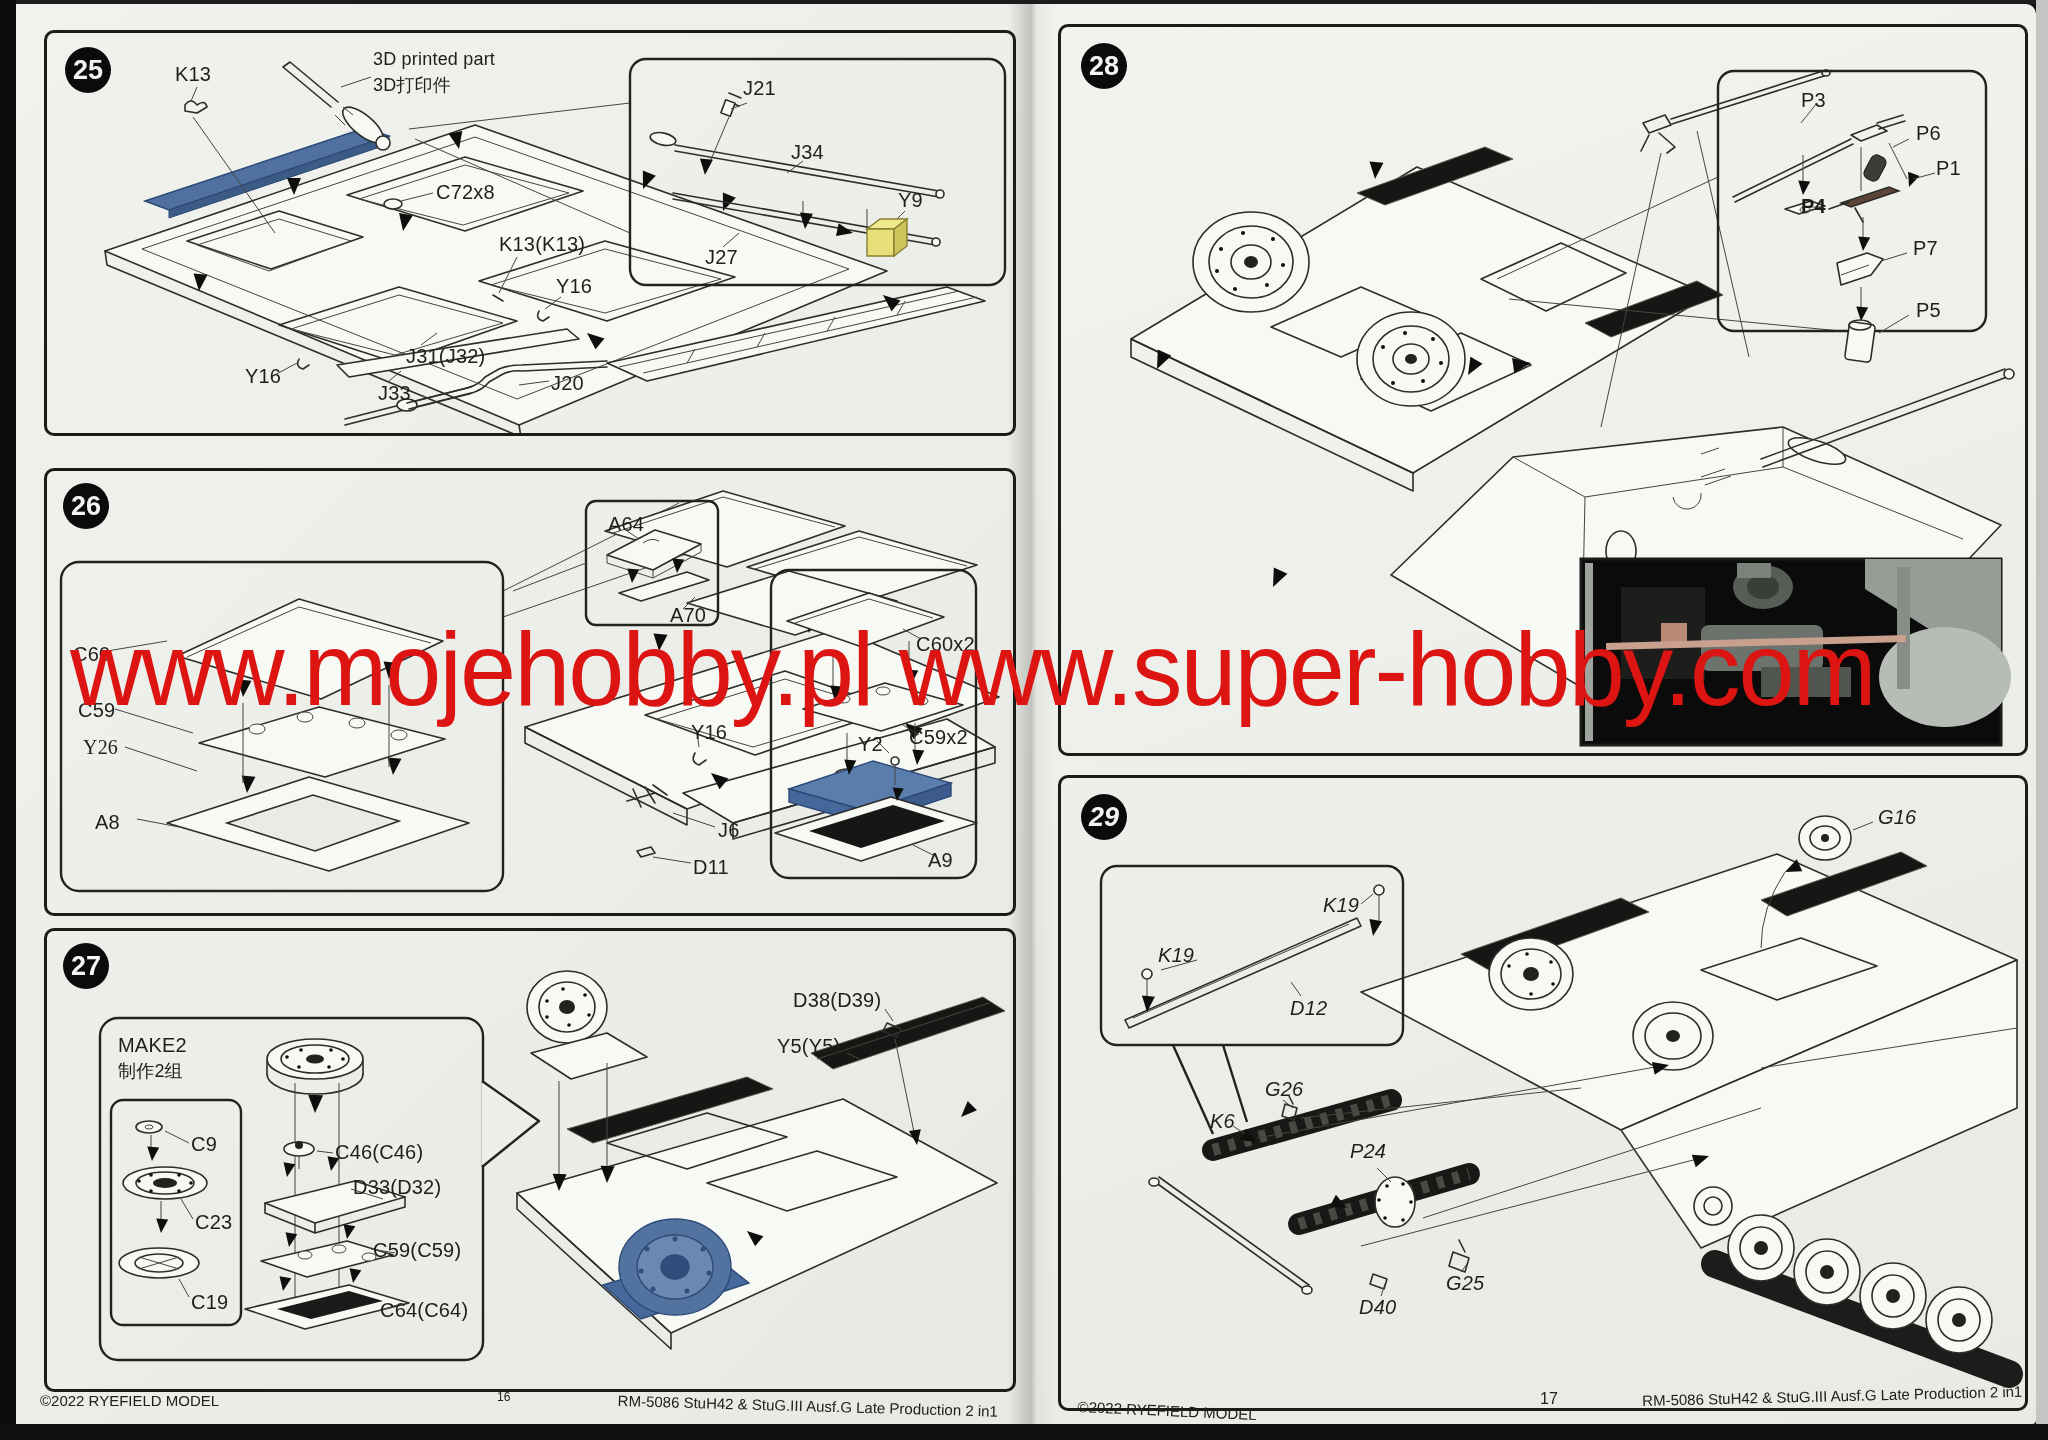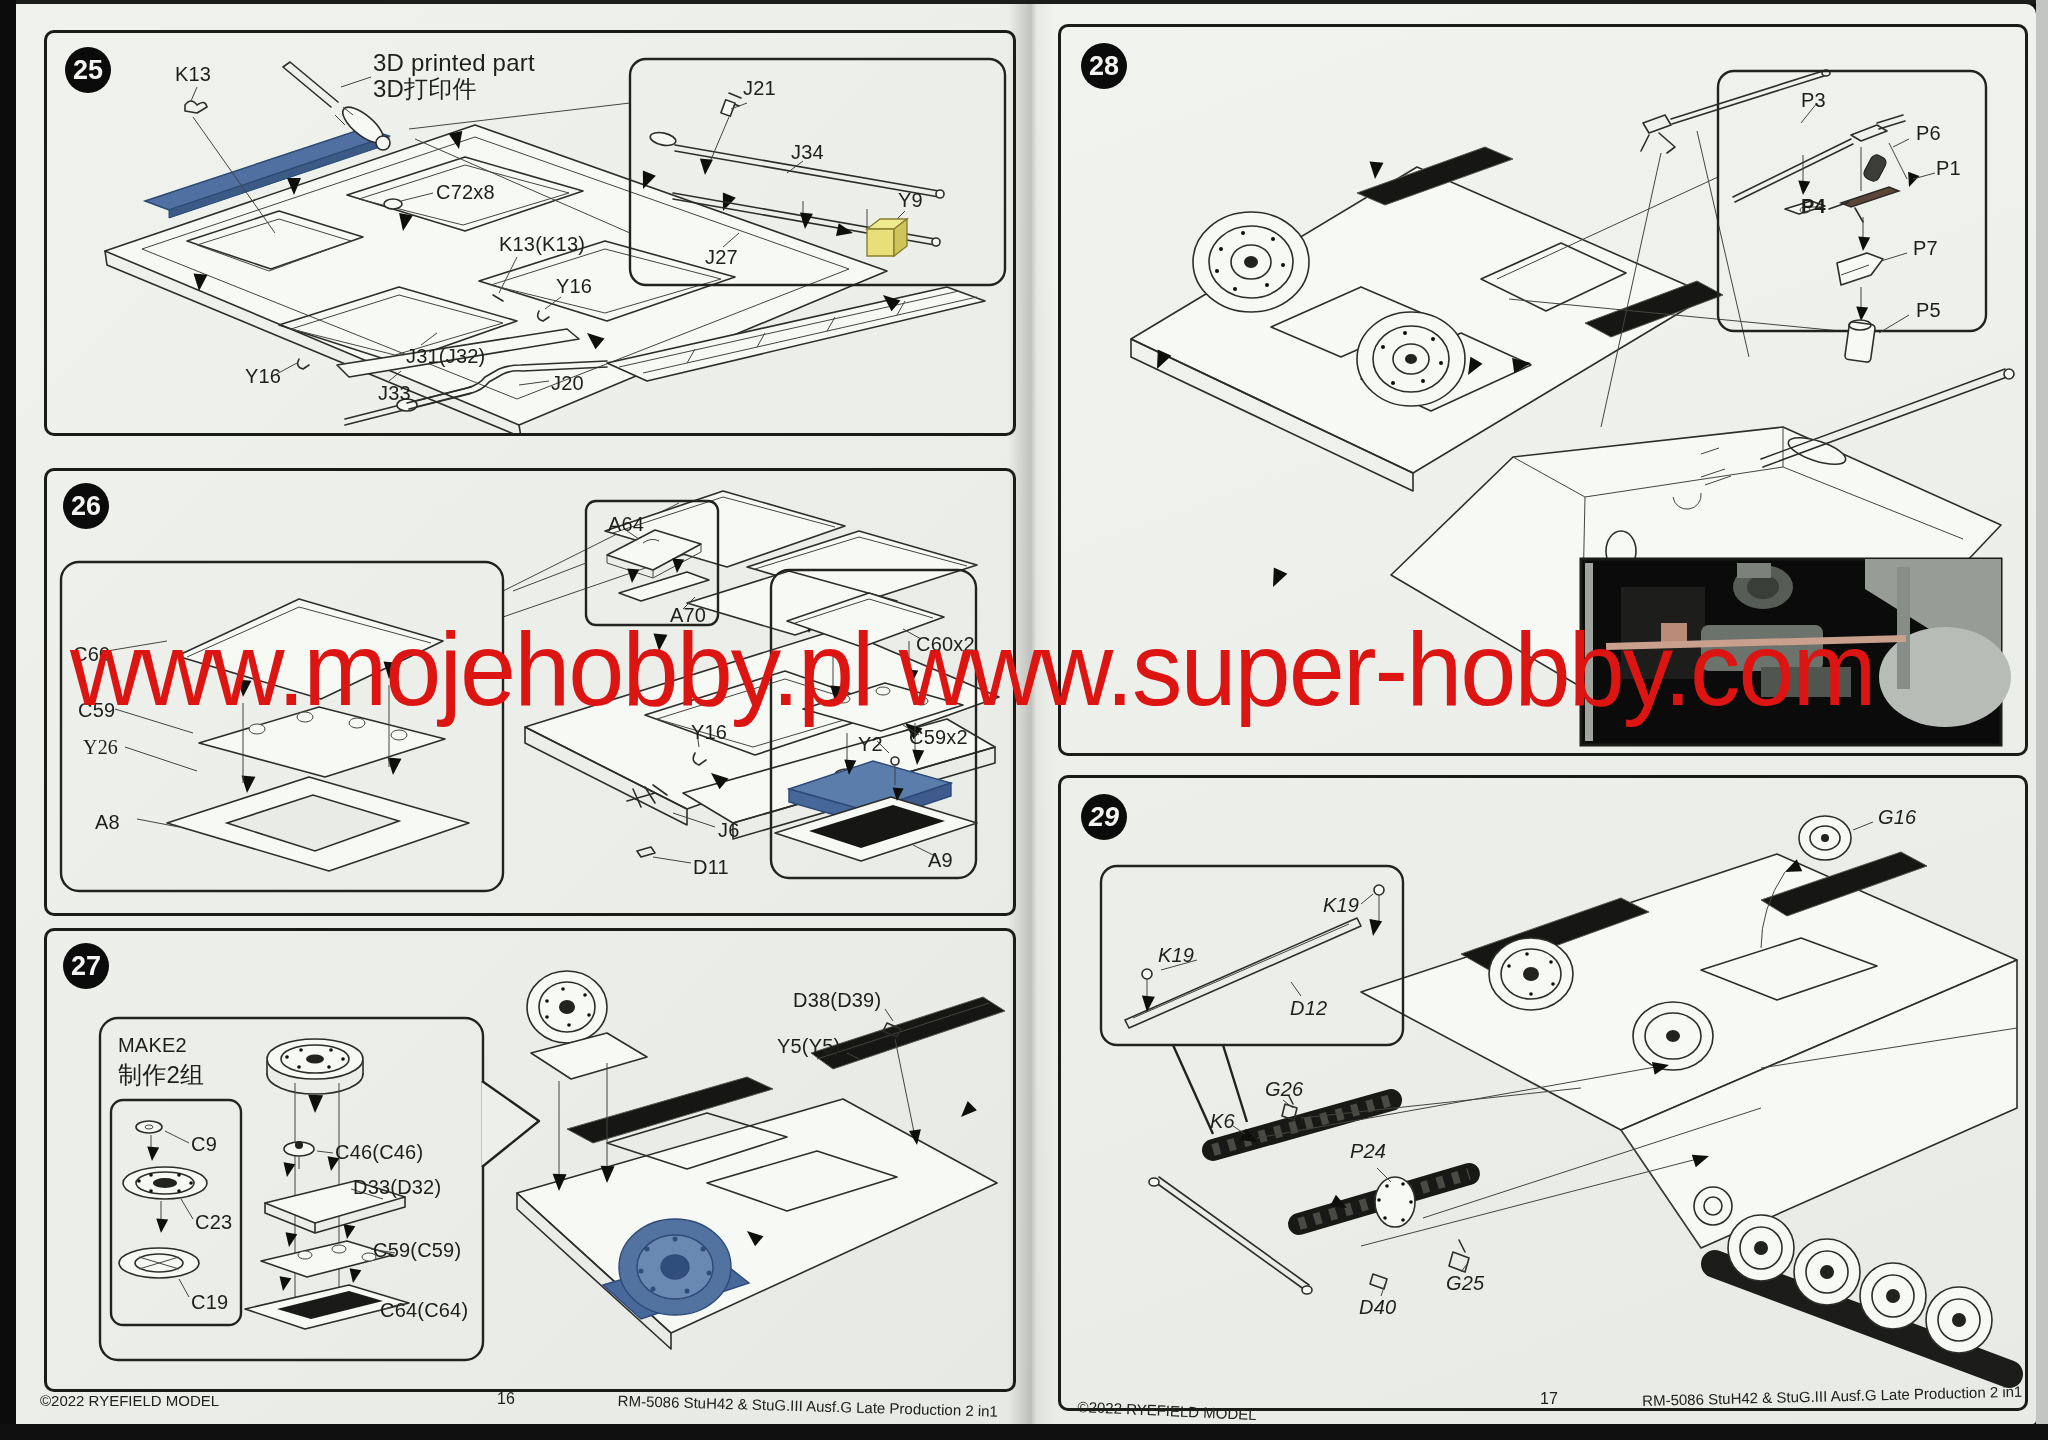--- a/index.html
+++ b/index.html
@@ -12,21 +12,21 @@
   .edge-right{position:absolute;left:2036px;top:0;width:12px;height:1440px;background:#c2c5c1;}
   .edge-top{position:absolute;left:0;top:0;width:2048px;height:4px;background:#1c1c1c;}
   .edge-bottom{position:absolute;left:0;top:1424px;width:2048px;height:16px;background:#101010;}
   .gutter{position:absolute;left:1008px;top:4px;width:48px;height:1420px;
     background:linear-gradient(90deg,rgba(40,40,36,0) 0%,rgba(40,40,36,0.22) 48%,rgba(40,40,36,0.05) 60%,rgba(40,40,36,0) 100%);}
   .panel{position:absolute;border:3px solid #1b1b19;border-radius:10px;}
   .panel svg{position:absolute;left:0;top:0;}
   .badge{position:absolute;width:46px;height:46px;border-radius:50%;background:#0b0b0b;color:#f4f4f2;
     display:flex;align-items:center;justify-content:center;font-size:27px;font-weight:bold;}
   .lbl{position:absolute;font-size:20px;color:#1e1e1c;white-space:nowrap;letter-spacing:0.2px;}
-  .lbl.sm{font-size:24px;}
+  .lbl.sm{font-size:18px;}
   .watermark{position:absolute;left:70px;top:610px;font-size:104px;letter-spacing:-2px;white-space:nowrap;
     transform:scaleX(0.97);transform-origin:left center;z-index:50;}
   .footer-txt{position:absolute;font-size:15px;color:#20201e;white-space:nowrap;}
   .ln{fill:none;stroke:#2d2d2b;stroke-width:1.6;stroke-linejoin:round;stroke-linecap:round;}
   .lt{fill:none;stroke:#45453f;stroke-width:1;stroke-linejoin:round;}
   .bx{fill:none;stroke:#22221f;stroke-width:2.4;stroke-linejoin:round;}
   .fw{fill:#f7f9f4;}
   .dk{fill:#161614;stroke:#55554d;stroke-width:1;}
   .ar{fill:#0e0e0c;}
 </style>
@@ -554,20 +554,20 @@
     <span class="lbl" style="left:204px;top:300px;">G26</span>
     <span class="lbl" style="left:149px;top:332px;">K6</span>
     <span class="lbl" style="left:289px;top:362px;text-align:center;">P24</span>
     <span class="lbl" style="left:385px;top:494px;">G25</span>
     <span class="lbl" style="left:298px;top:518px;">D40</span>
   </div>
 
   <div class="watermark" style="color:#dd1512;">www.mojehobby.pl www.super-hobby.com</div>
 
   <span class="footer-txt" style="left:40px;top:1392px;">©2022 RYEFIELD MODEL</span>
-  <span class="footer-txt" style="left:497px;top:1390px;font-size:16px;">16</span>
+  <span class="footer-txt" style="left:497px;top:1390px;font-size:12px;">16</span>
   <span class="footer-txt" style="left:618px;top:1392px;transform:rotate(1.6deg);transform-origin:left top;">RM-5086 StuH42 &amp; StuG.III Ausf.G Late Production 2 in1</span>
   <span class="footer-txt" style="left:1078px;top:1398px;transform:rotate(2.6deg);transform-origin:left top;">©2022 RYEFIELD MODEL</span>
   <span class="footer-txt" style="left:1540px;top:1390px;font-size:16px;">17</span>
   <span class="footer-txt" style="left:1642px;top:1392px;transform:rotate(-1.4deg);transform-origin:left top;">RM-5086 StuH42 &amp; StuG.III Ausf.G Late Production 2 in1</span>
 
   <div class="edge-bottom"></div>
 </div>
 
 </body></html>

